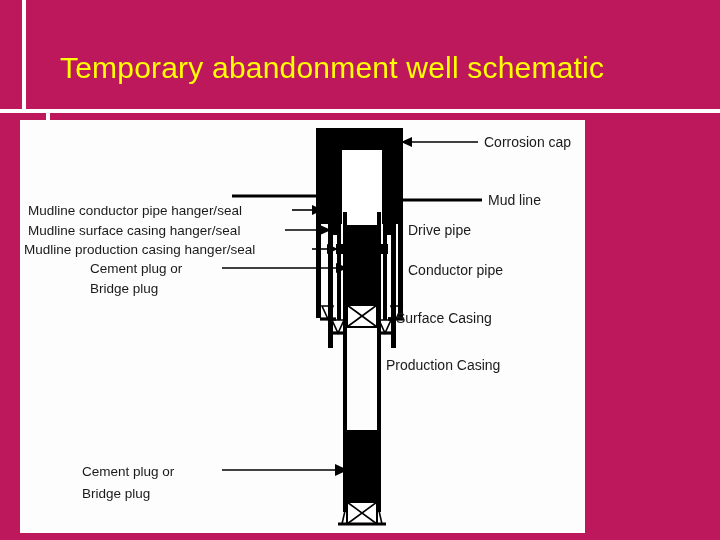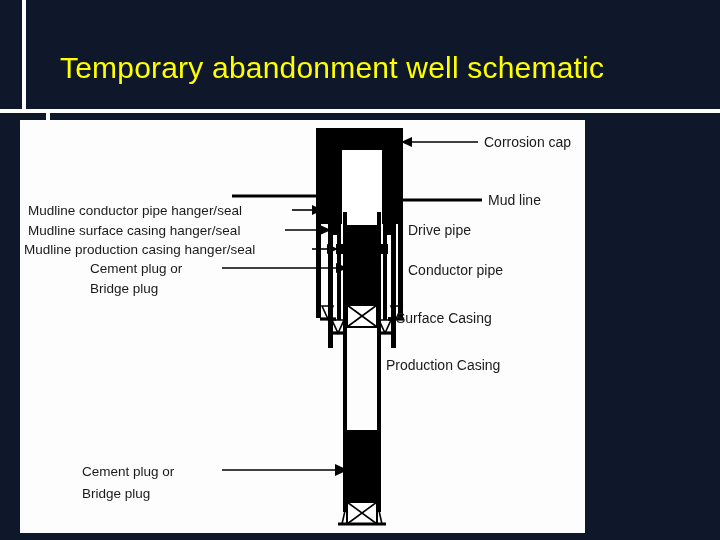--- a/index.html
+++ b/index.html
@@ -10,21 +10,21 @@
     width: 720px;
     height: 540px;
     overflow: hidden;
     font-family: "Liberation Sans", sans-serif;
     background: #2a69ad;
   }
   #slide {
     position: relative;
     width: 720px;
     height: 540px;
-    background: #0f172a;
+    background: #be185d;
     overflow: hidden;
   }
   
   .rule-v {
     position: absolute;
     left: 22px;
     top: 0;
     width: 4px;
     height: 113px;
     background: #ffffff;

